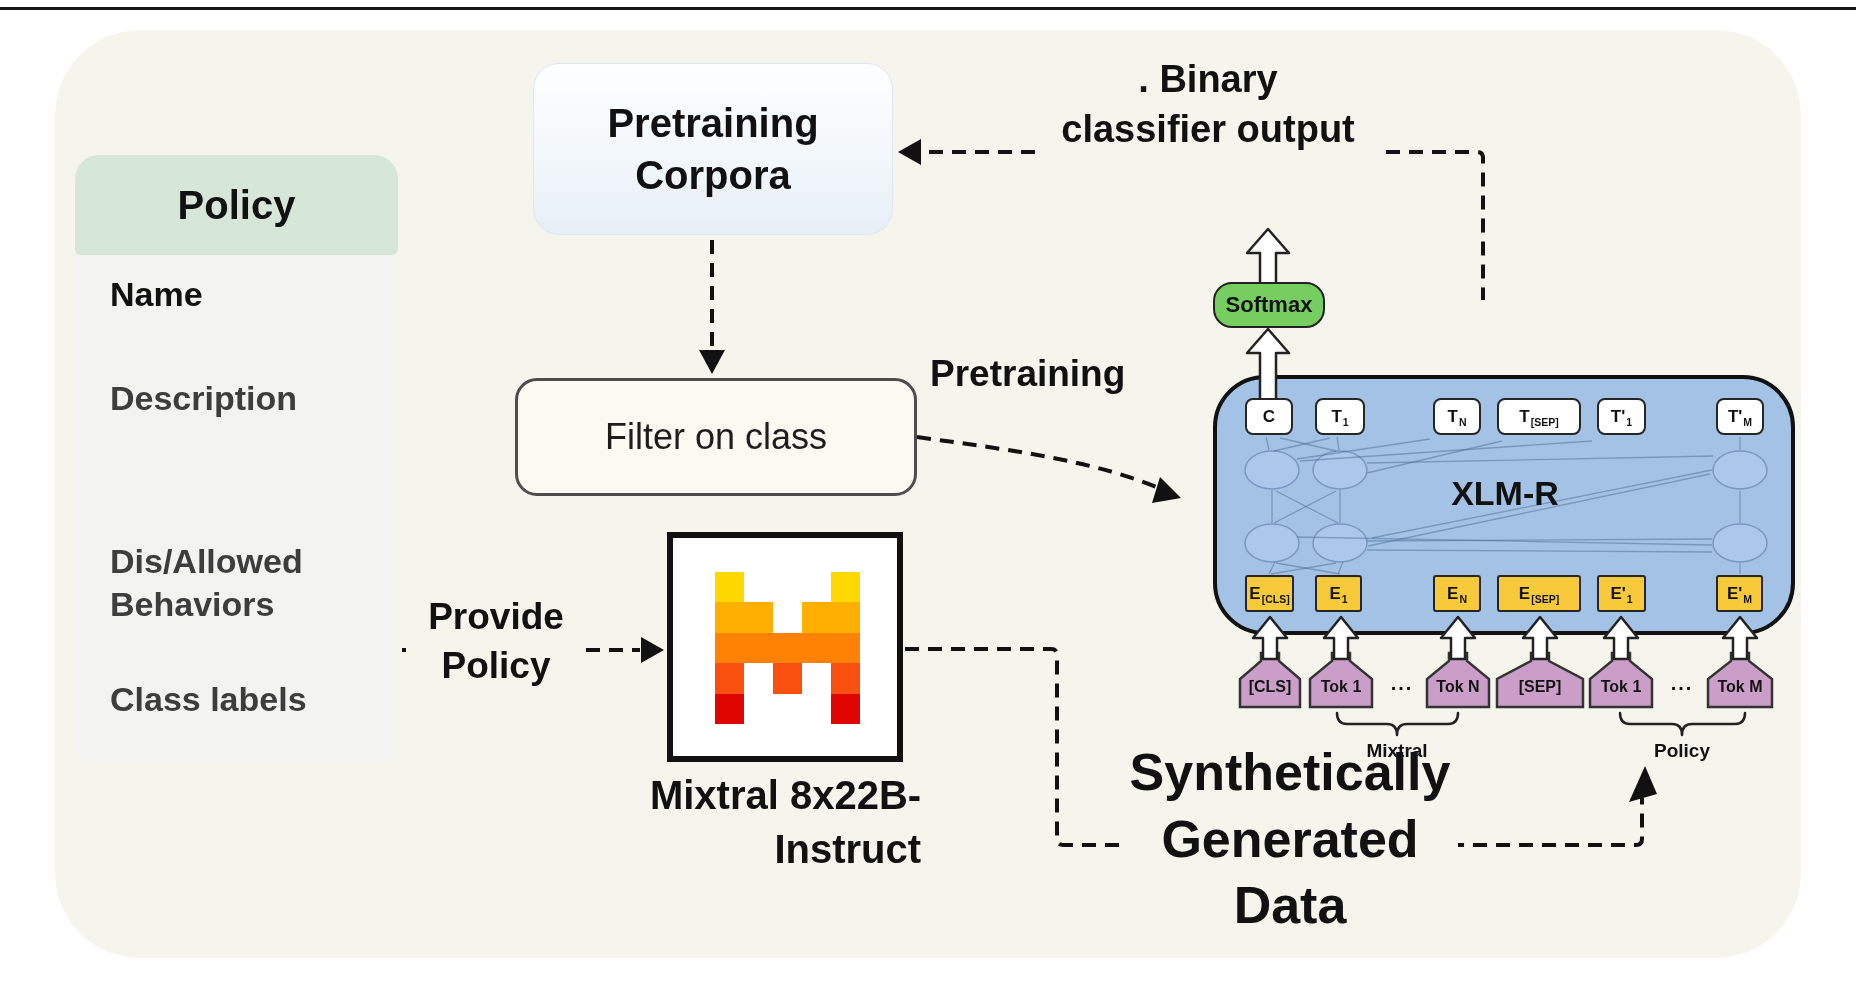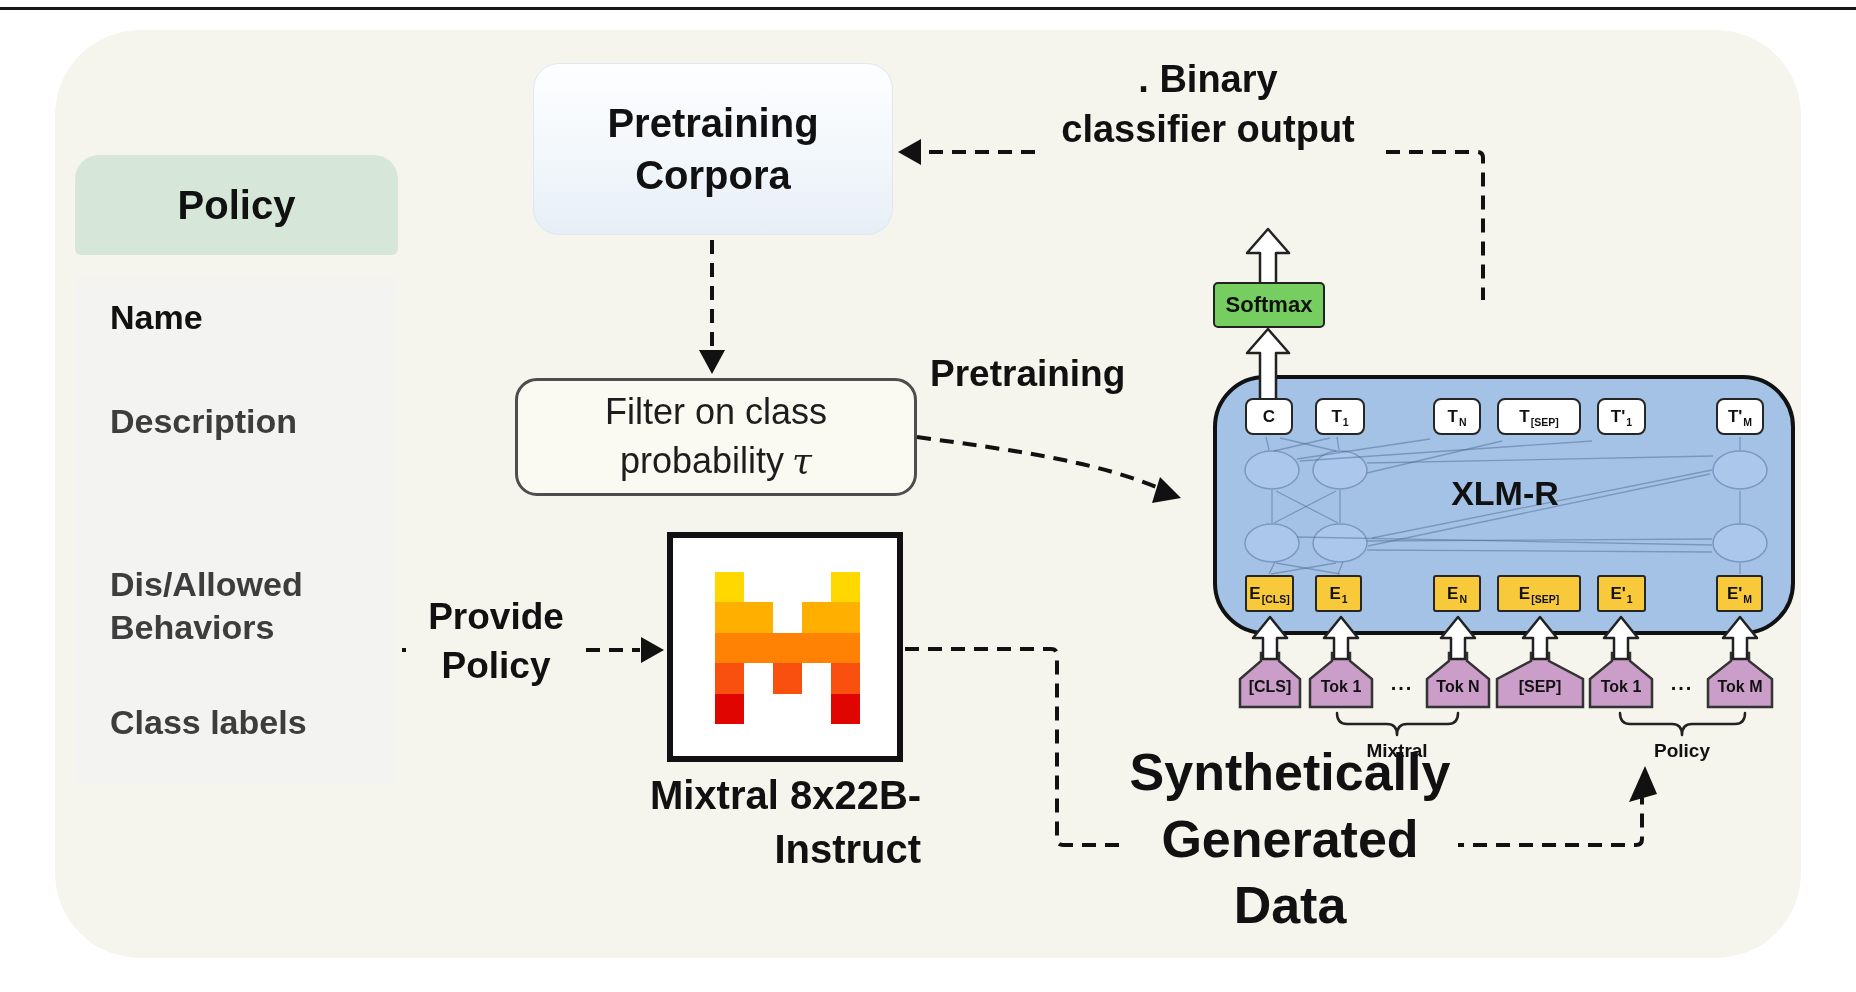--- a/index.html
+++ b/index.html
@@ -9,35 +9,35 @@
   .topline{left:0;top:7px;width:1856px;height:3px;background:#161616;}
   .panel{left:55px;top:30px;width:1746px;height:928px;background:var(--beige);border-radius:85px;}
   svg.layer{position:absolute;left:0;top:0;z-index:2;}
   .txt{z-index:3;}
   .prelines{white-space:pre-line;}
   .center{display:flex;align-items:center;justify-content:center;text-align:center;}
   
   .policy-header{left:75px;top:155px;width:323px;height:100px;background:var(--policy_green);
                  border-radius:24px 24px 6px 6px;font-size:40px;font-weight:bold;z-index:3;}
   .policy-body{left:75px;top:255px;width:323px;height:507px;background:var(--panel_gray);
-               border-radius:0 0 14px 14px;z-index:2;margin-top:23px;}
+               border-radius:0 0 14px 14px;z-index:2;}
   .pitem{position:absolute;left:35px;font-size:34px;font-weight:bold;color:#3d3d3d;line-height:1.26;}
   .pitem.first{color:#111;}
   
   .corpora{left:533px;top:63px;width:360px;height:172px;border-radius:26px;
            background:linear-gradient(180deg,#fdfeff 0%,#f2f7fb 55%,#e7eef6 100%);
            border:1px solid #dfe7f0;font-size:40px;font-weight:bold;line-height:1.3;z-index:3;}
   .filter{left:515px;top:378px;width:402px;height:118px;border-radius:22px;background:var(--filter_bg);
           border:3px solid #4d4d4d;font-size:36px;color:#1d1d1d;line-height:1.35;z-index:3;}
   .tau{font-family:"DejaVu Serif",serif;font-style:italic;padding-left:8px;}
   .mixtral{left:667px;top:532px;width:236px;height:230px;background:#fff;border:6px solid #111;z-index:3;}
   #mixtral-logo{position:absolute;left:42px;top:34px;width:145px;height:152px;display:grid;
                 grid-template-rows:repeat(5,1fr);grid-template-columns:repeat(5,1fr);}
   .softmax{left:1213px;top:282px;width:112px;height:46px;background:var(--softmax_green);
-           border:2.5px solid #222;border-radius:5px;font-size:22px;font-weight:bold;z-index:3;}
+           border:2.5px solid #222;border-radius:19px;font-size:22px;font-weight:bold;z-index:3;}
   .xlm-label{left:1420px;top:474px;width:170px;font-size:34px;font-weight:bold;z-index:3;}
   
   .biglab{font-weight:bold;font-size:38px;line-height:1.32;z-index:3;}
   .patch{background:var(--beige);}
   .lab-binary{left:1018px;top:54px;width:380px;}
   .lab-pretraining{left:930px;top:350px;width:270px;font-size:37px;}
   .lab-provide{left:406px;top:586px;width:180px;height:112px;font-size:37px;}
   .lab-mixtral{left:613px;top:768px;width:345px;font-size:40px;line-height:1.35;text-align:right;}
   .lab-synth{left:1122px;top:786px;width:336px;height:106px;font-size:52px;line-height:1.28;}
   
@@ -148,21 +148,20 @@
     <div class="pitem prelines" style="top:423px">Class labels</div>
   </div>
   <div class="abs policy-header center">Policy</div>
 
   <div class="abs corpora center prelines txt">Pretraining
 Corpora</div>
 
   <div class="abs filter center txt">
     <div>
       <div>Filter on class</div>
-      <div><span>probability</span><span class="tau">τ</span></div>
     </div>
   </div>
 
   <div class="abs biglab lab-binary center prelines">. Binary
 classifier output</div>
   <div class="abs biglab lab-pretraining">Pretraining</div>
   <div class="abs biglab lab-provide center prelines patch">Provide
 Policy</div>
   <div class="abs biglab lab-mixtral center prelines">Mixtral 8x22B-
 Instruct</div>

